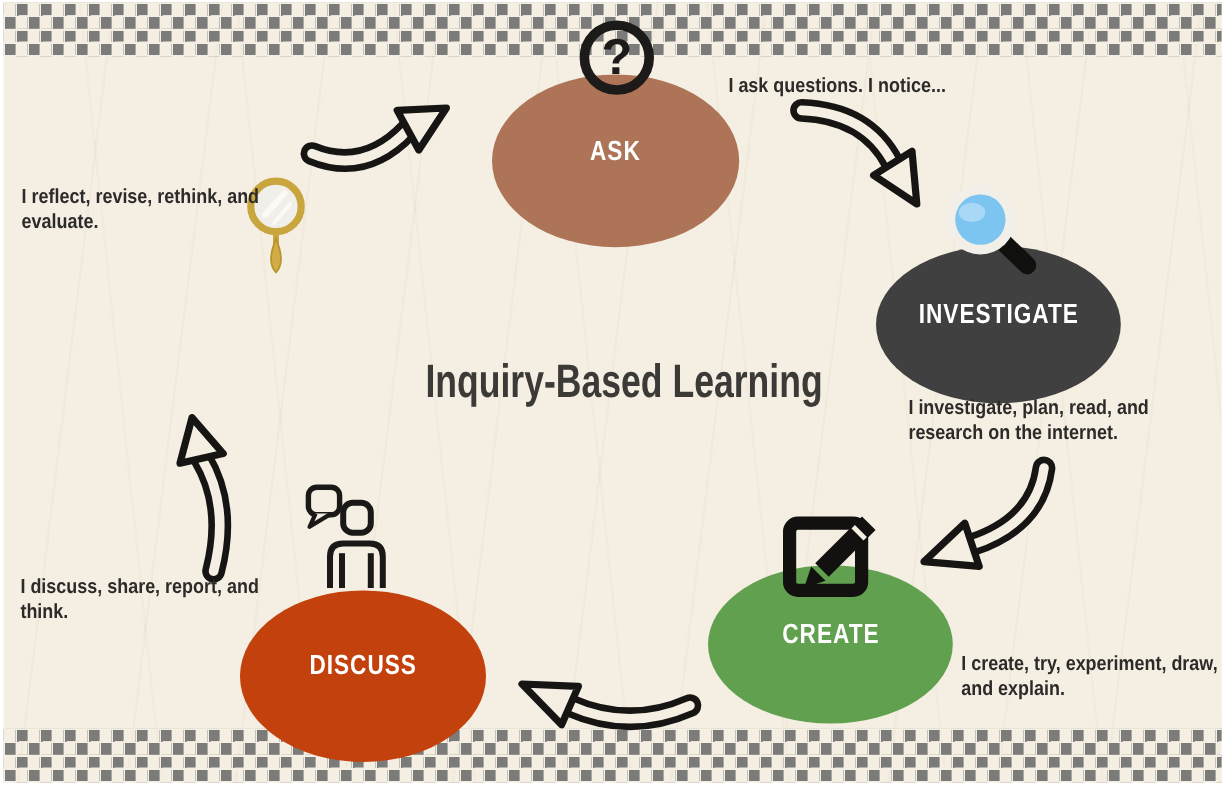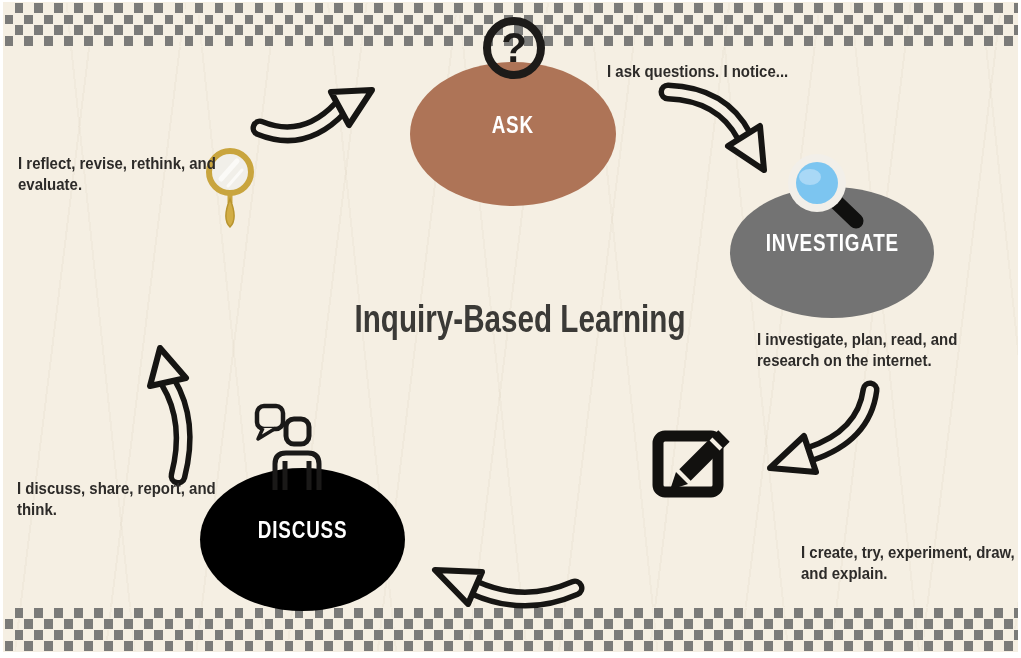--- a/index.html
+++ b/index.html
@@ -50,24 +50,27 @@
 <div class="stage">
   <div class="paper"></div>
   <div class="dots top"></div>
   <div class="dots bottom"></div>
 
   <div class="title">Inquiry-Based Learning</div>
 
   <div class="node" style="left: 410px; top: 62px; width: 206px; height: 144px; background: rgb(174, 116, 87);">
     <span class="node-label">ASK</span>
   </div>
-  <div class="node" style="left: 730px; top: 187px; width: 204px; height: 131px; background: #737373;">
+  <div class="node" style="left: 730px; top: 205px; width: 204px; height: 131px; background: #404040;">
     <span class="node-label">INVESTIGATE</span>
   </div>
-  <div class="node" style="left: 200px; top: 468px; width: 205px; height: 143px; background: #000000;">
+  <div class="node" style="left: 590px; top: 471px; width: 204px; height: 132px; background: rgb(97, 160, 79);">
+    <span class="node-label">CREATE</span>
+  </div>
+  <div class="node" style="left: 200px; top: 492px; width: 205px; height: 143px; background: #c2410c;">
     <span class="node-label">DISCUSS</span>
   </div>
 
   <div class="icon" style="left:479px;top:13px;">
     <svg width="70" height="70" viewBox="0 0 70 70">
       <circle cx="35" cy="35" r="27" fill="none" stroke="#1d1b19" stroke-width="8"></circle>
       <text x="35" y="49" text-anchor="middle" font-family="Liberation Sans, sans-serif" font-size="42" font-weight="bold" fill="#1d1b19">?</text>
     </svg>
   </div>
 

